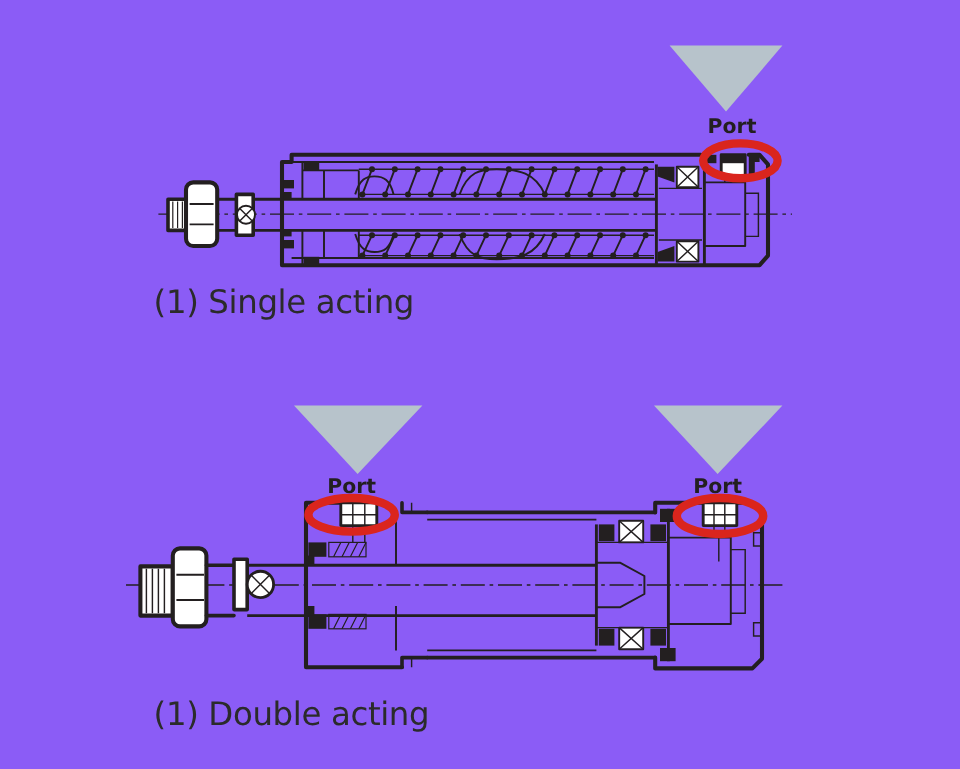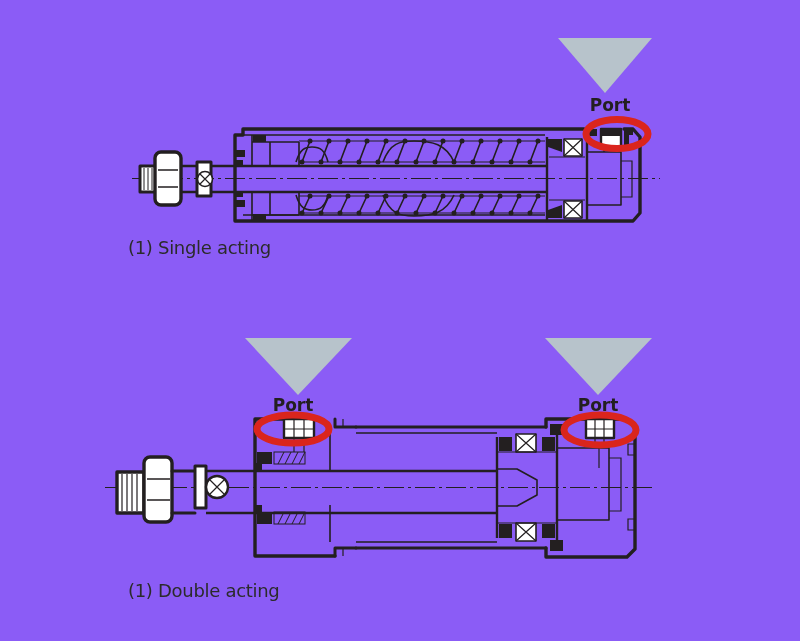--- a/index.html
+++ b/index.html
@@ -1,19 +1,19 @@
 <!DOCTYPE html>
 <html><head>
 <meta charset="utf-8">
 <style>
   html,body{margin:0;padding:0;background:#fff;}
   .canvas{position:relative;width:800px;height:641px;background:#8b5cf6;overflow:hidden;
           font-family:"DejaVu Sans",sans-serif;}
   .canvas svg{position:absolute;left:0;top:0;}
-  .caption{position:absolute;font-size:18px;color:#2b2b2b;letter-spacing:-0.3px;white-space:nowrap;}
+  .caption{position:absolute;font-size:27px;color:#2b2b2b;letter-spacing:-0.3px;white-space:nowrap;}
   
   .o35{stroke:#231f20;stroke-width:3.4;fill:none;stroke-linejoin:round;stroke-linecap:round;}
   .o30{stroke:#231f20;stroke-width:3;fill:none;stroke-linejoin:round;stroke-linecap:round;}
   .o24{stroke:#231f20;stroke-width:2.4;fill:none;stroke-linejoin:round;}
   .i16{stroke:#231f20;stroke-width:1.6;fill:none;stroke-linejoin:round;}
   .i12{stroke:#231f20;stroke-width:1.2;fill:none;}
   .i10{stroke:#231f20;stroke-width:1;fill:none;}
   .blk{fill:#231f20;stroke:none;}
   .wf{fill:#ffffff;}
   .dots{stroke:#231f20;stroke-width:5;stroke-linecap:round;fill:none;}

